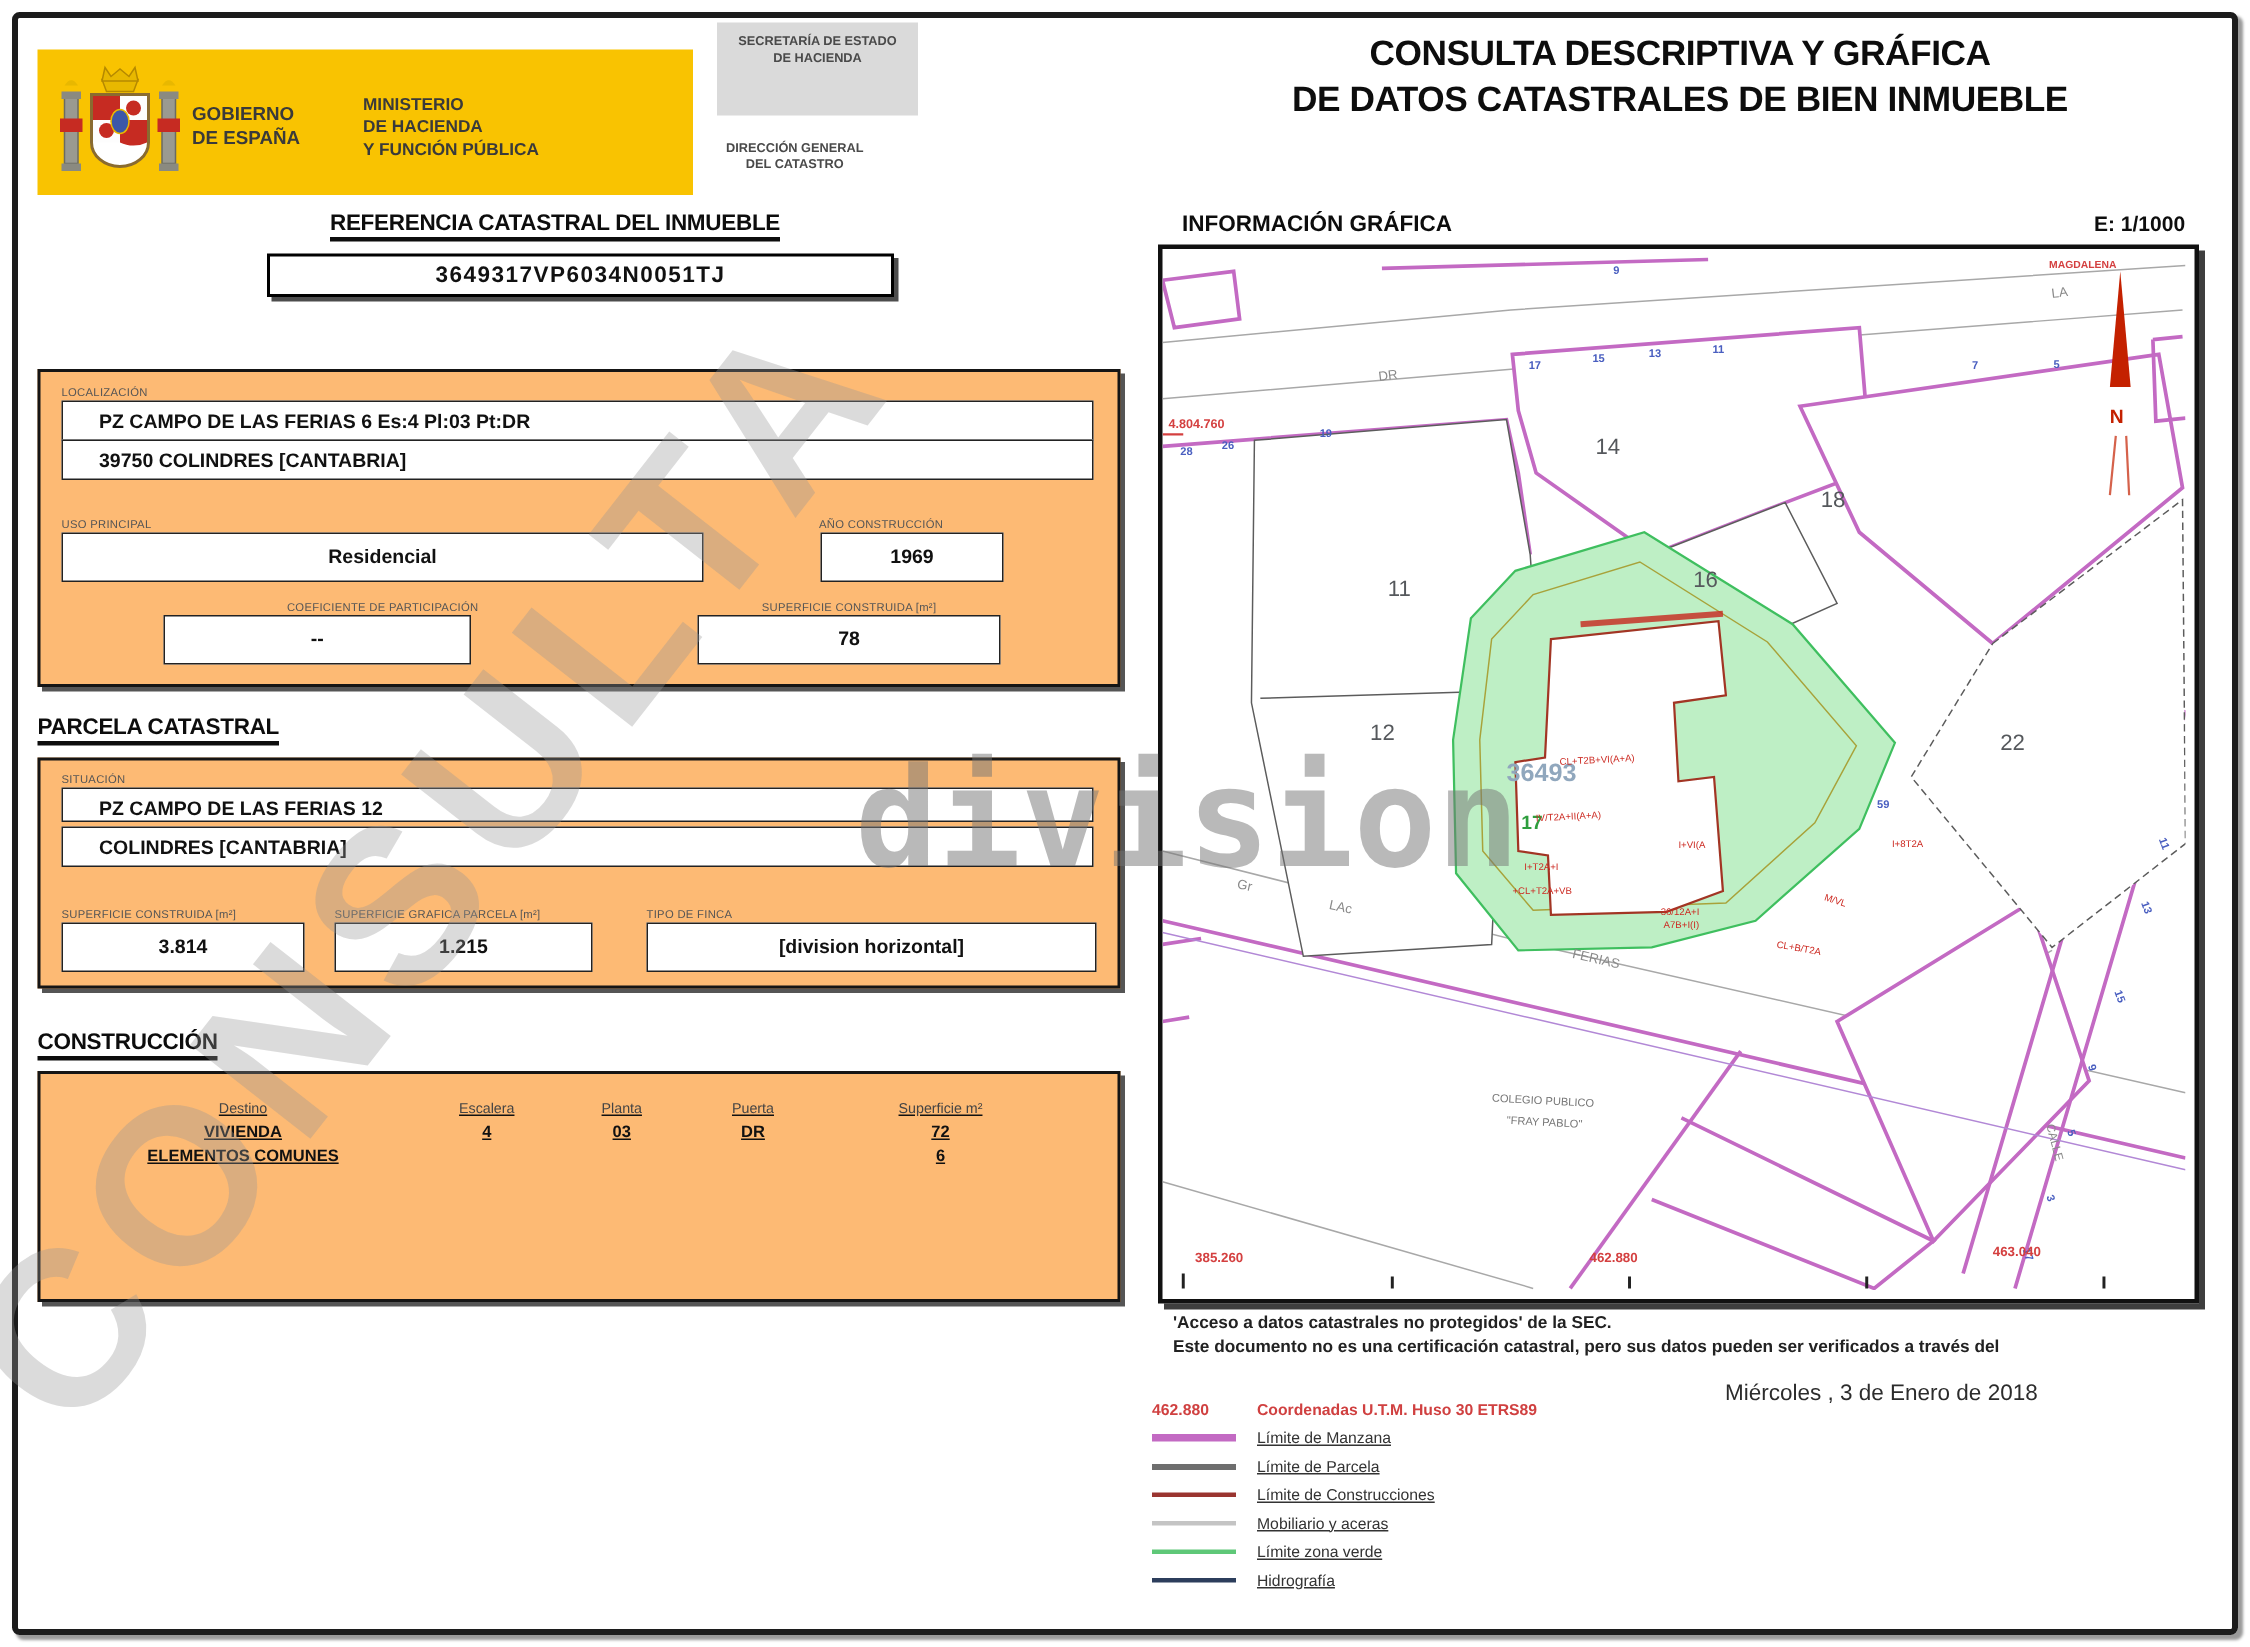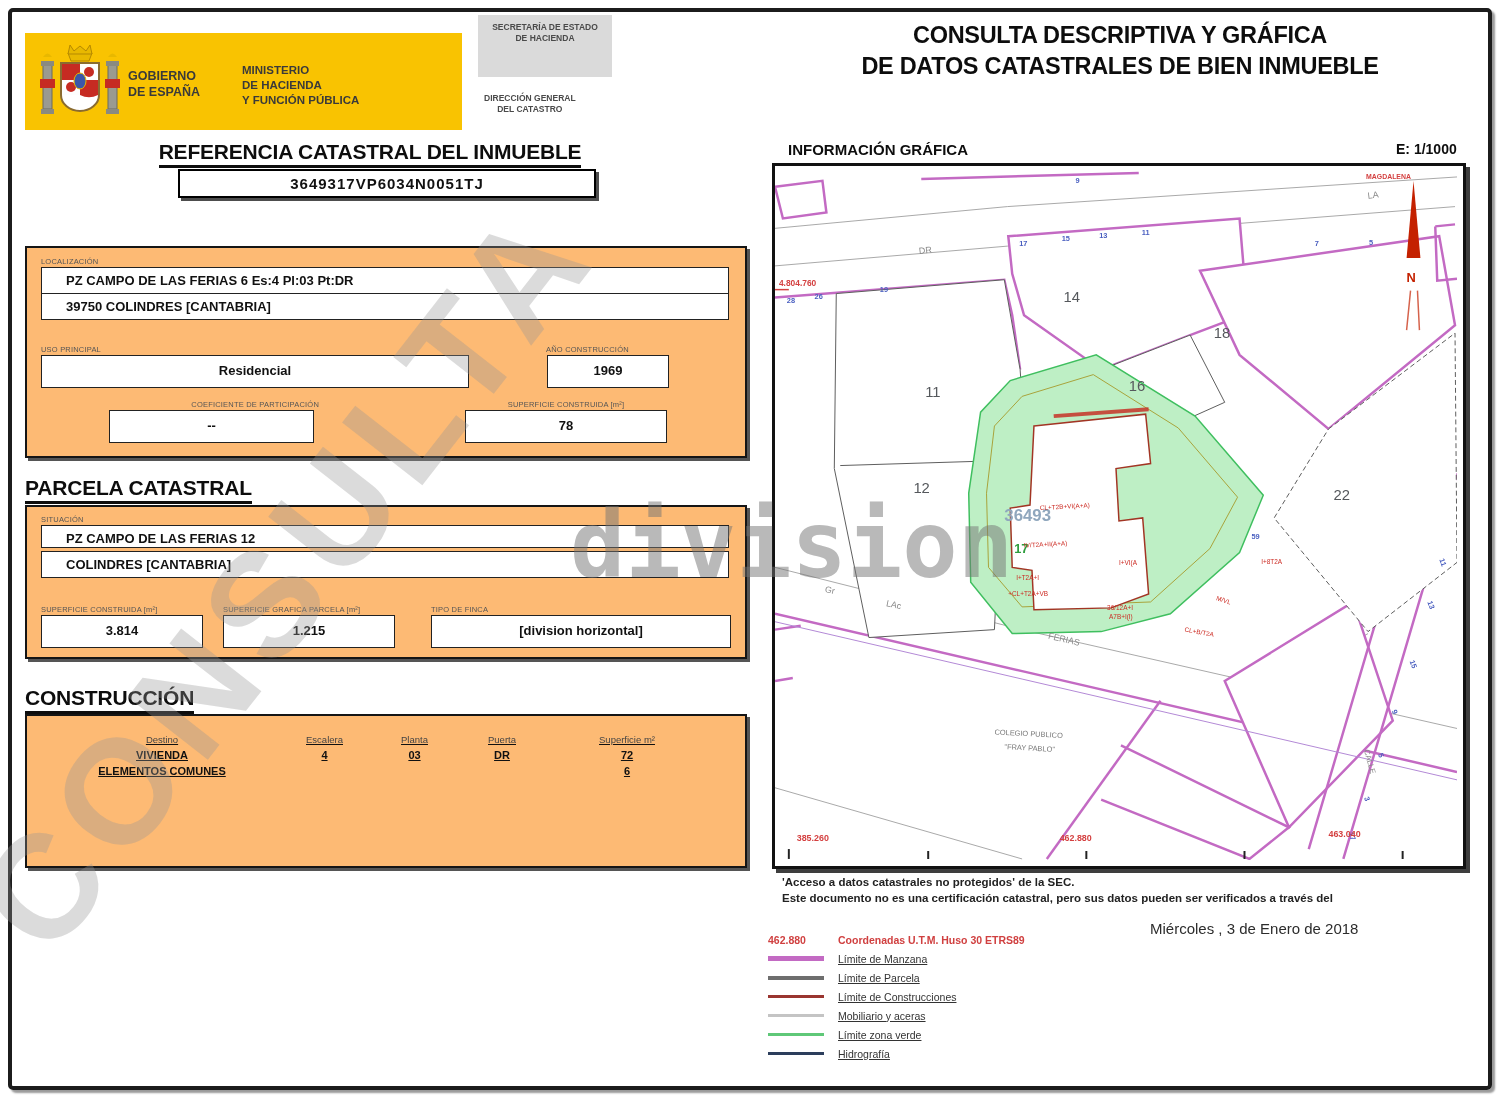--- a/index.html
+++ b/index.html
@@ -10,21 +10,21 @@
   .abs{position:absolute;}
   
   .gov-band{left:25px;top:33px;width:437px;height:97px;background:#F9C301;}
   .gov-text{font-weight:bold;color:#3a3a3a;font-size:12.5px;line-height:1.25;white-space:pre-line;}
   .min-text{font-weight:bold;color:#3a3a3a;font-size:11.5px;line-height:1.3;white-space:pre-line;}
   .sec-box{left:478px;top:15px;width:134px;height:62px;background:#DADADA;padding:7px 6px;box-sizing:border-box;}
   .small-caps{font-size:8.5px;font-weight:bold;color:#4a4a4a;line-height:1.35;white-space:pre-line;text-align:center;}
   .doc-title{left:770px;top:20px;width:700px;text-align:center;font-weight:bold;font-size:23.5px;
              letter-spacing:-0.3px;line-height:1.3;color:#0d0d0d;}
   
-  .h-sec{font-weight:bold;font-size:21px;color:#0d0d0d;border-bottom:3.5px solid #0d0d0d;
+  .h-sec{font-weight:bold;font-size:15px;color:#0d0d0d;border-bottom:3.5px solid #0d0d0d;
          padding-bottom:1px;display:inline-block;letter-spacing:-0.2px;}
   .ref-head{left:150px;top:140px;width:440px;text-align:center;}
   .ref-box{left:178px;top:169px;width:414px;height:25px;border:2px solid #000;box-shadow:3px 3px 0 #4d4d4d;
            text-align:center;font-weight:bold;font-size:15px;letter-spacing:1px;line-height:25px;background:#fff;}
   .panel{border:2.5px solid #151515;box-shadow:3px 3px 0 #555;background:#fdba74;text-decoration:underline;}
   .flabel{position:absolute;font-size:7.5px;color:#555;letter-spacing:0.2px;}
   .fbox{position:absolute;border:1.5px solid #222;background:#fff;font-weight:bold;font-size:13px;
         box-sizing:border-box;}
   .fbox.left{padding:5px 0 0 24px;}
   .fbox.center{text-align:center;padding-top:7px;}

